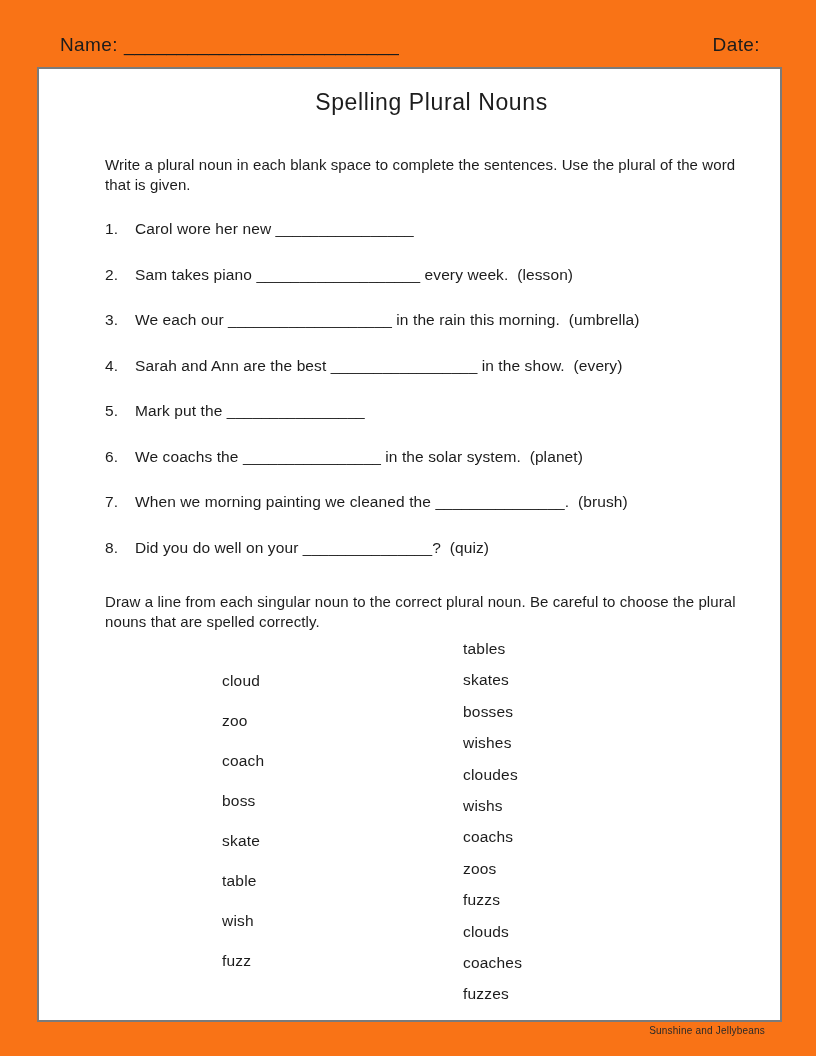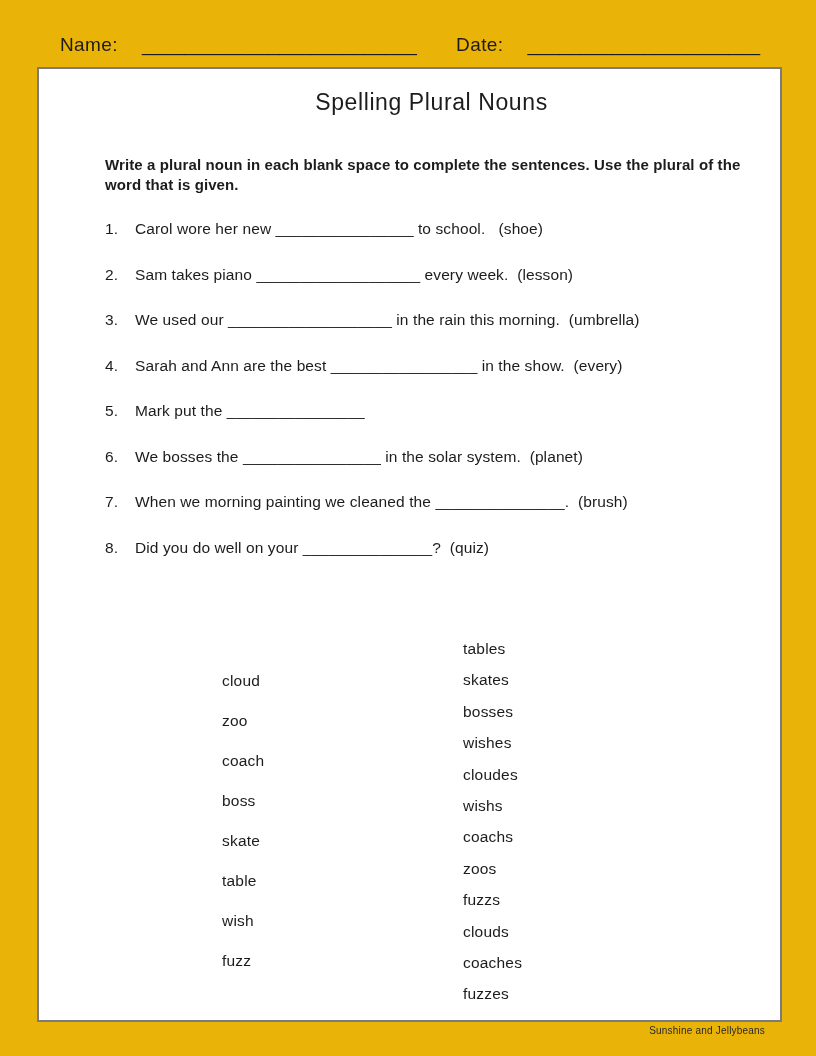--- a/index.html
+++ b/index.html
@@ -1,39 +1,39 @@
 <!DOCTYPE html>
 <html><head>
 <meta charset="utf-8">
 <style>
   * { margin: 0; padding: 0; box-sizing: border-box; }
   html, body { background: #ffffff; }
   .page {
     position: relative;
     width: 816px;
     height: 1056px;
-    background: #eab308;
+    background: #f97316;
     font-family: "Liberation Sans", "DejaVu Sans", sans-serif;
     color: #1c1c1c;
     overflow: hidden;
   }
   .header-row {
     position: absolute;
     top: 34px;
     left: 60px;
     right: 56px;
     display: flex;
     justify-content: space-between;
     font-size: 19px;
     letter-spacing: 0.4px;
     white-space: pre;
   }
   .header-group { display: flex; align-items: baseline; }
   .header-label { color: #1c1c1c; }
-  .write-line { margin-left: 24px; color: #1c1c1c; letter-spacing: 0; }
+  .write-line { margin-left: 6px; color: #1c1c1c; letter-spacing: 0; }
   .sheet-box {
     position: absolute;
     left: 37px;
     top: 67px;
     width: 745px;
     height: 955px;
     border: 2px solid #7b7b7b;
     background: #ffffff;
   }
   .sheet-title {
@@ -46,21 +46,21 @@
     font-weight: 500;
     letter-spacing: 0.6px;
     line-height: 28px;
     padding-left: 44px;
   }
   .instructions {
     position: absolute;
     left: 105px;
     width: 645px;
     font-size: 15px;
-    font-weight: bold;
+    font-weight: normal;
     line-height: 19.5px;
     letter-spacing: 0.1px;
   }
   .instr-1 { top: 155px; }
   .instr-2 { top: 592px; }
   .sentences {
     position: absolute;
     left: 105px;
     top: 219px;
     width: 650px;
@@ -101,65 +101,65 @@
 
 <div class="page">
 
   <div class="header-row">
     <div class="header-group">
       <span class="header-label">Name:</span>
       <span class="write-line">__________________________</span>
     </div>
     <div class="header-group">
       <span class="header-label">Date:</span>
-      <span class="write-line">______________________</span>
     </div>
   </div>
 
   <div class="sheet-box"></div>
 
   <div class="sheet-title">Spelling Plural Nouns</div>
 
   <div class="instructions instr-1">Write a plural noun in each blank space to complete the sentences.  Use the plural of the word that is given.</div>
 
   <div class="sentences">
     <div class="sentence">
       <span class="sentence-number">1.</span>
-      <span>Carol wore her new </span><span class="blank">________________</span><span> to school.   (shoe)</span>
+      <span>Carol wore her new </span><span class="blank">________________</span>
     </div>
     <div class="sentence">
       <span class="sentence-number">2.</span>
       <span>Sam takes piano </span><span class="blank">___________________</span><span> every week.  (lesson)</span>
     </div>
     <div class="sentence">
       <span class="sentence-number">3.</span>
-      <span>We used our </span><span class="blank">___________________</span><span> in the rain this morning.  (umbrella)</span>
+      <span>We each our </span><span class="blank">___________________</span><span> in the rain this morning.  (umbrella)</span>
     </div>
     <div class="sentence">
       <span class="sentence-number">4.</span>
       <span>Sarah and Ann are the best </span><span class="blank">_________________</span><span> in the show.  (every)</span>
     </div>
     <div class="sentence">
       <span class="sentence-number">5.</span>
       <span>Mark put the </span><span class="blank">________________</span>
     </div>
     <div class="sentence">
       <span class="sentence-number">6.</span>
-      <span>We bosses the </span><span class="blank">________________</span><span> in the solar system.  (planet)</span>
+      <span>We coachs the </span><span class="blank">________________</span><span> in the solar system.  (planet)</span>
     </div>
     <div class="sentence">
       <span class="sentence-number">7.</span>
       <span>When we morning painting we cleaned the </span><span class="blank">_______________</span><span>.  (brush)</span>
     </div>
     <div class="sentence">
       <span class="sentence-number">8.</span>
       <span>Did you do well on your </span><span class="blank">_______________</span><span>?  (quiz)</span>
     </div>
   </div>
 
+  <div class="instructions instr-2">Draw a line from each singular noun to the correct plural noun.  Be careful to choose the plural nouns that are spelled correctly.</div>
 
   <div class="match-col col-singular">
     <div class="match-word">cloud</div>
     <div class="match-word">zoo</div>
     <div class="match-word">coach</div>
     <div class="match-word">boss</div>
     <div class="match-word">skate</div>
     <div class="match-word">table</div>
     <div class="match-word">wish</div>
     <div class="match-word">fuzz</div>

